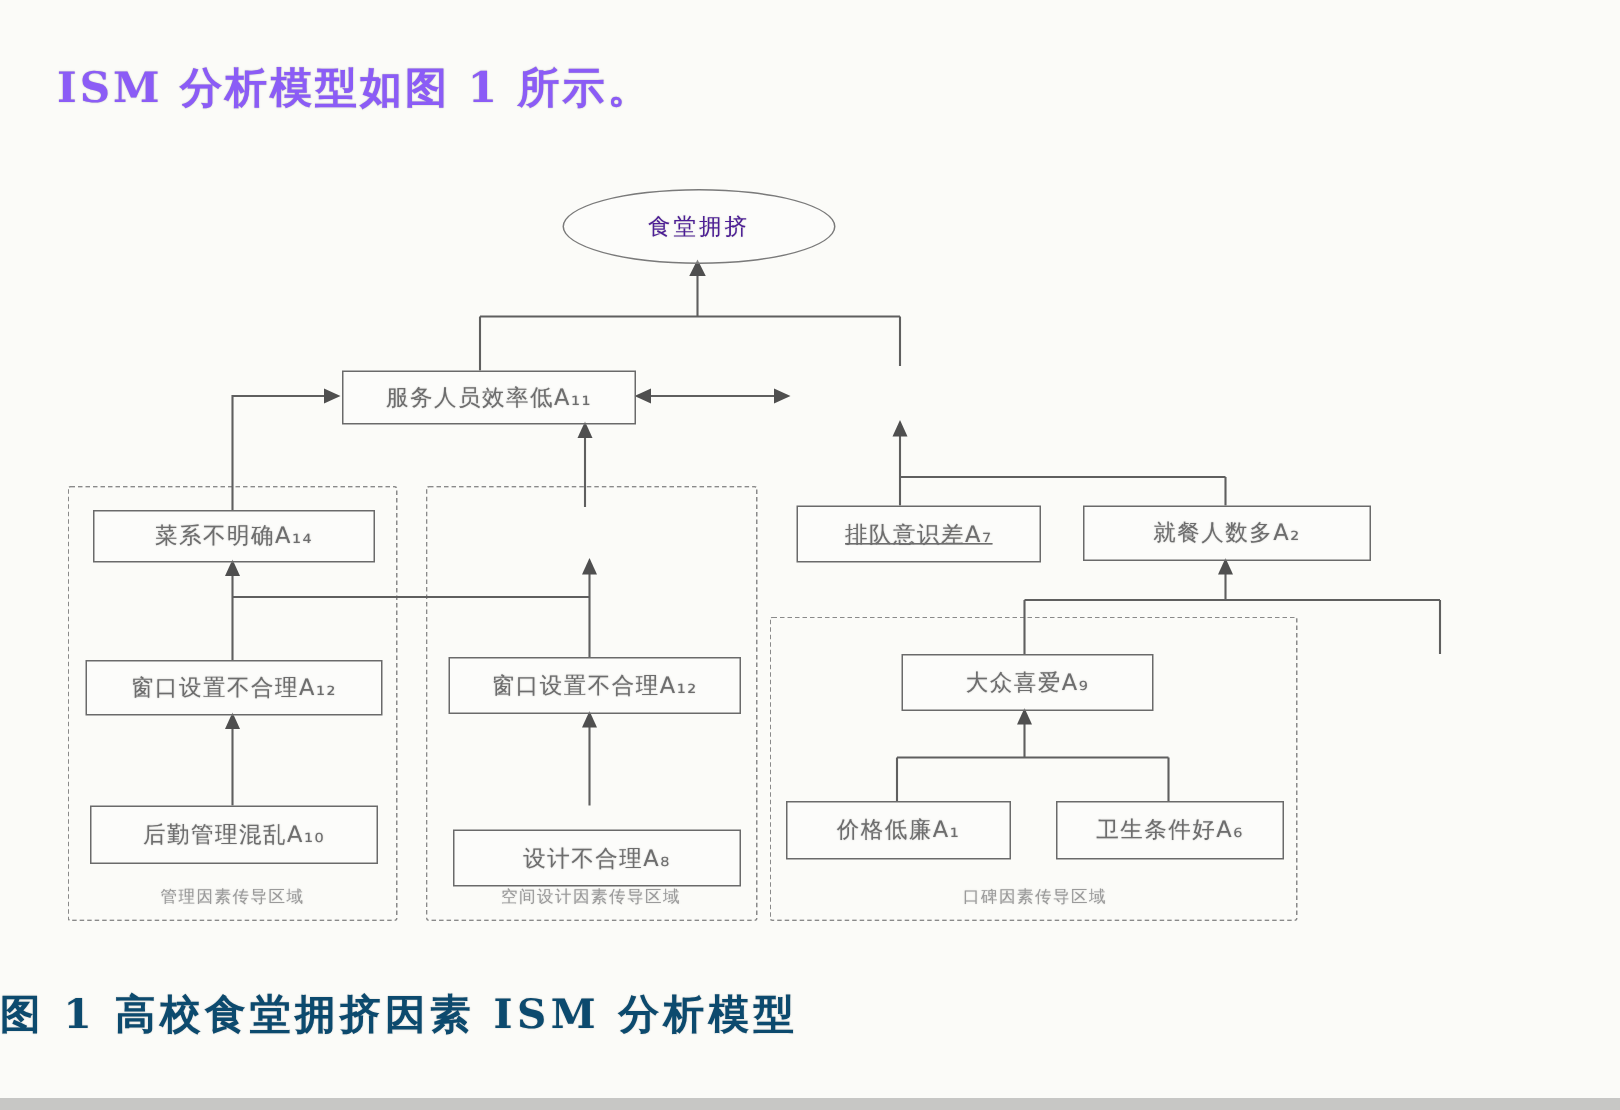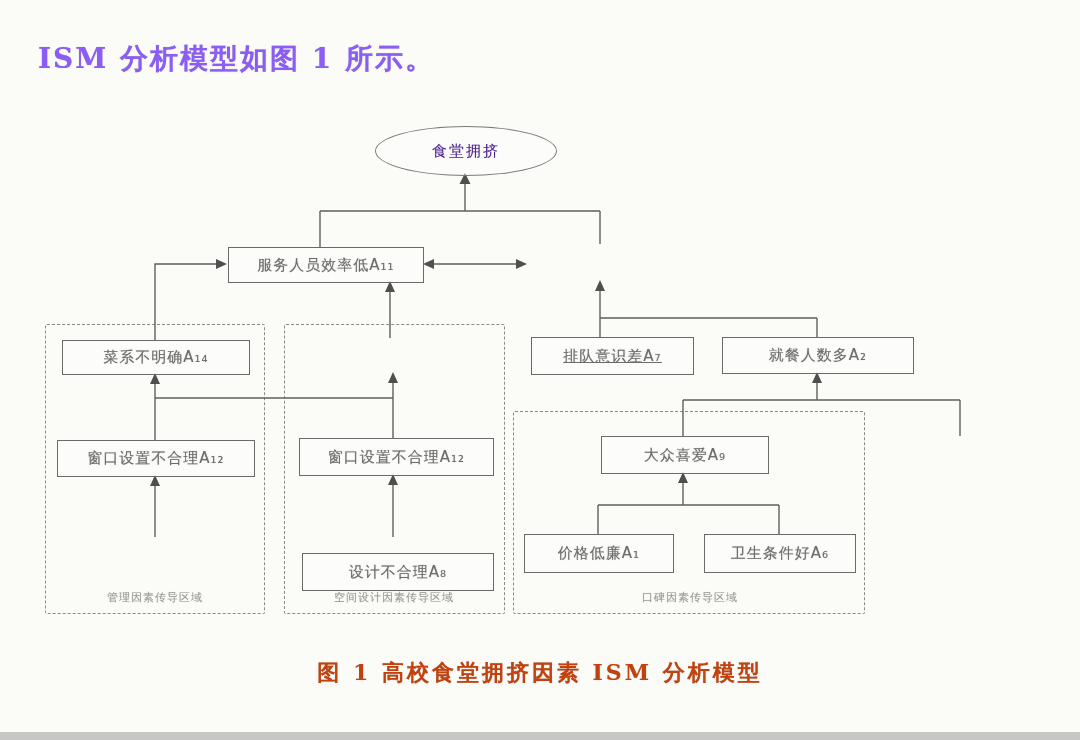--- a/index.html
+++ b/index.html
@@ -9,22 +9,22 @@
     font-family:"DejaVu Sans","Liberation Sans",sans-serif;
   }
   .page{position:absolute;inset:0;}
   .heading{
     position:absolute;left:38px;top:40px;
     font-size:28px;font-weight:700;color:#8b5cf6;
     font-family:"DejaVu Serif","Liberation Serif",serif;
     letter-spacing:2px;text-shadow:0 0 1px rgba(40,40,40,.35);
   }
   .caption{
-    position:absolute;left:0;right:0;top:658px;text-align:center;
-    font-size:22px;font-weight:600;color:#c2410c;
+    position:absolute;left:0;right:0;top:658px;
+    font-size:27px;font-weight:600;color:#0c4a6e;
     font-family:"DejaVu Serif","Liberation Serif",serif;
     letter-spacing:3px;text-shadow:0 0 1px rgba(40,40,40,.3);
   }
   .node{
     position:absolute;border:1px solid #6a6a6a;background:rgba(255,255,255,.35);
     display:flex;align-items:center;justify-content:center;
     font-size:15px;color:#6d6d6d;letter-spacing:1px;white-space:nowrap;
     text-shadow:0 0 1px rgba(90,90,90,.45);
   }
   .ellipse{
@@ -103,20 +103,21 @@
   <div class="node" style="left:228px;top:247px;width:194px;height:34px;">服务人员效率低A₁₁</div>
 
   <div class="node" style="left:62px;top:340px;width:186px;height:33px;">菜系不明确A₁₄</div>
   <div class="node" style="left:531px;top:337px;width:161px;height:36px;text-decoration:underline;">排队意识差A₇</div>
   <div class="node" style="left:722px;top:337px;width:190px;height:35px;">就餐人数多A₂</div>
 
   <div class="node" style="left:57px;top:440px;width:196px;height:35px;">窗口设置不合理A₁₂</div>
   <div class="node" style="left:299px;top:438px;width:193px;height:36px;">窗口设置不合理A₁₂</div>
   <div class="node" style="left:601px;top:436px;width:166px;height:36px;">大众喜爱A₉</div>
 
+  <div class="node" style="left:60px;top:537px;width:190px;height:37px;">后勤管理混乱A₁₀</div>
   <div class="node" style="left:302px;top:537px;width:190px;height:36px;margin-top:16px;">设计不合理A₈</div>
   <div class="node" style="left:524px;top:534px;width:148px;height:37px;">价格低廉A₁</div>
   <div class="node" style="left:704px;top:534px;width:150px;height:37px;">卫生条件好A₆</div>
 
   <div class="caption">图 1 高校食堂拥挤因素 ISM 分析模型</div>
 
   <div class="bottom-strip"></div>
 </div>
 
 </body></html>

